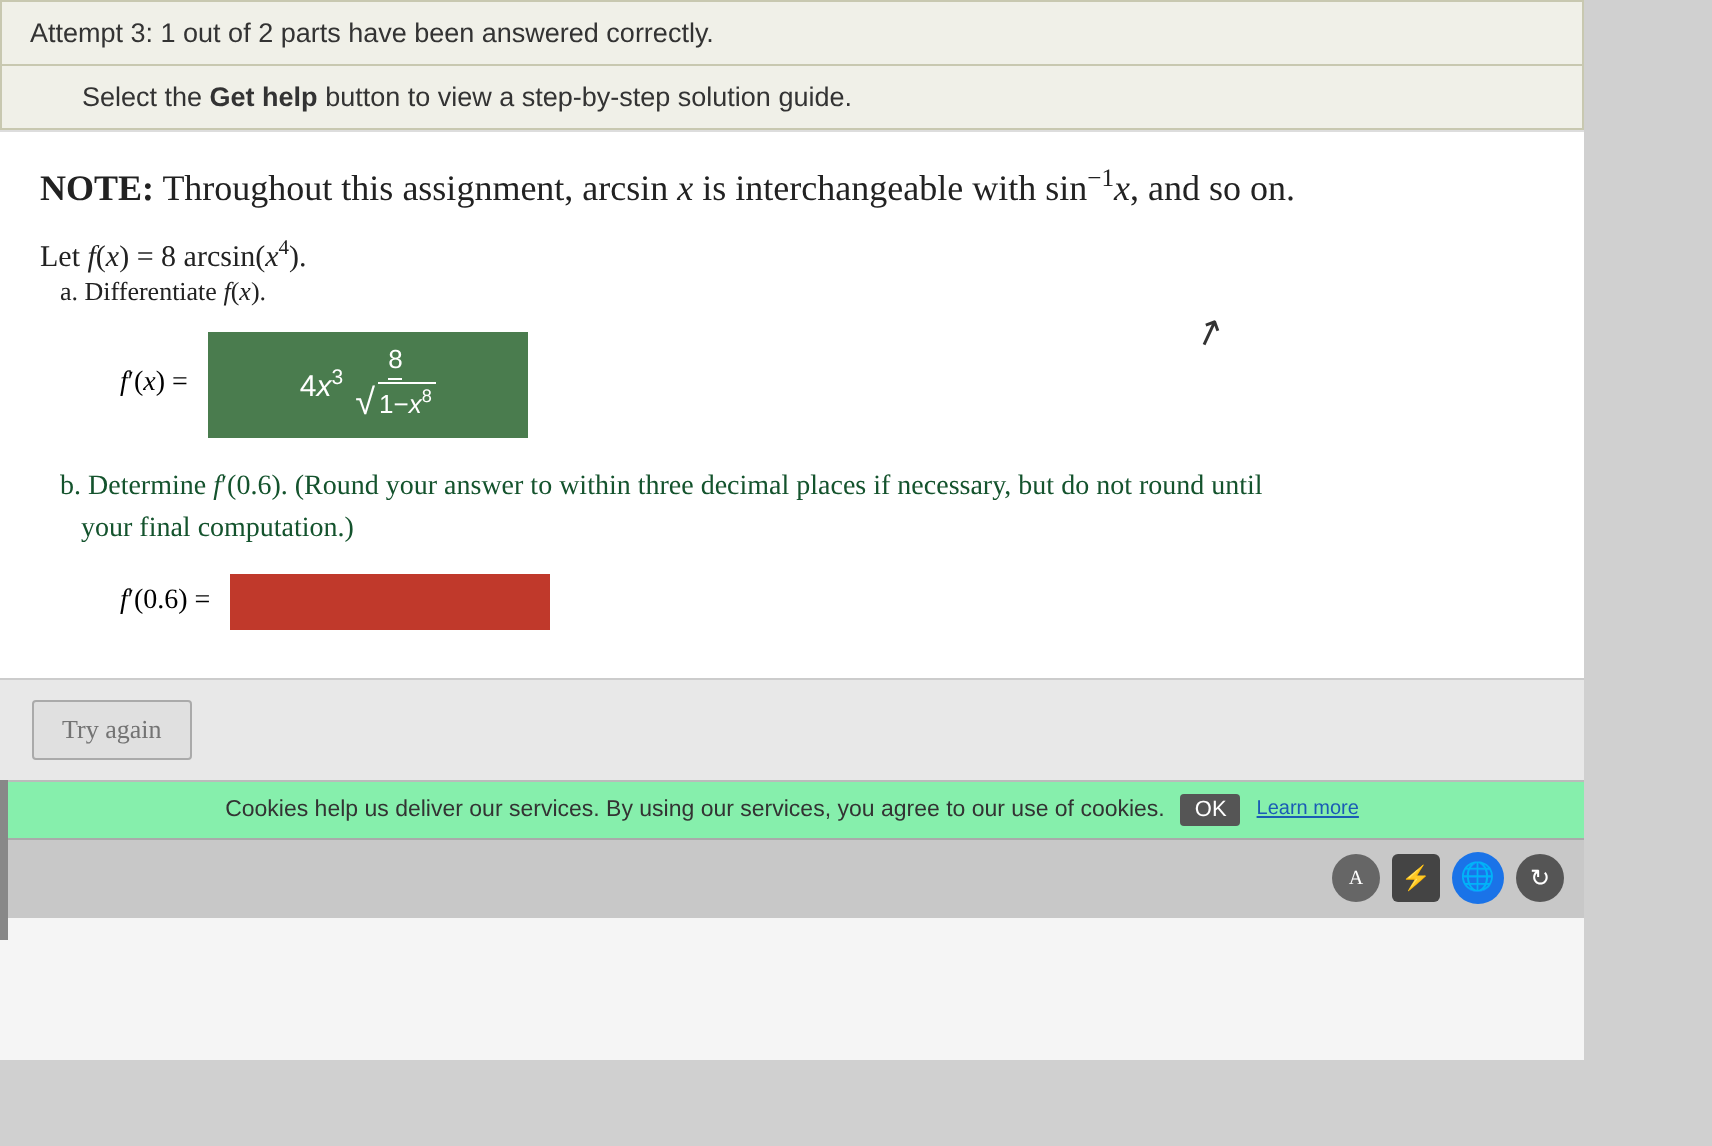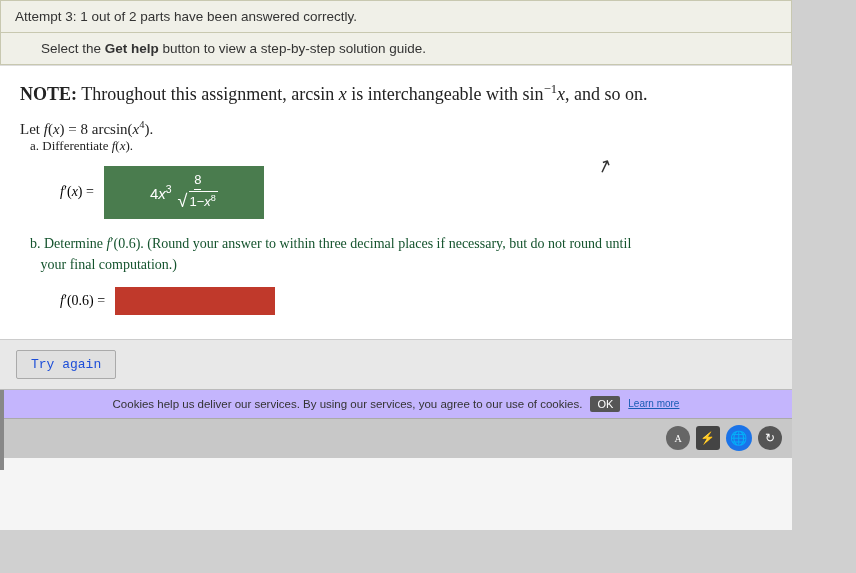--- a/index.html
+++ b/index.html
@@ -151,28 +151,28 @@
       display: flex;
       align-items: center;
       gap: 10px;
     }
 
     .btn {
       background: #e0e0e0;
       border: 1px solid #aaa;
       padding: 6px 14px;
       font-size: 13px;
-      font-family: Liberation Mono, monospace;
+      font-family: Liberation Serif, serif;
       cursor: pointer;
       border-radius: 2px;
-      color: #1d4ed8;
+      color: #737373;
     }
 
     .cookie-bar {
-      background: #c4b5fd;
+      background: #86efac;
       padding: 6px 16px;
       font-size: 11.5px;
       color: #333;
       font-family: Arial, sans-serif;
       display: flex;
       align-items: center;
       justify-content: center;
       gap: 8px;
       border-top: 1px solid #bbb;
     }

